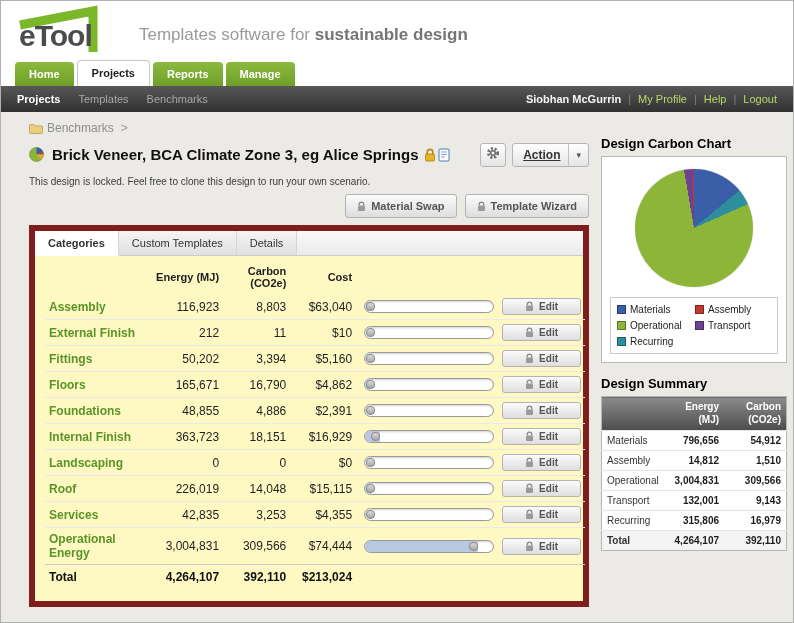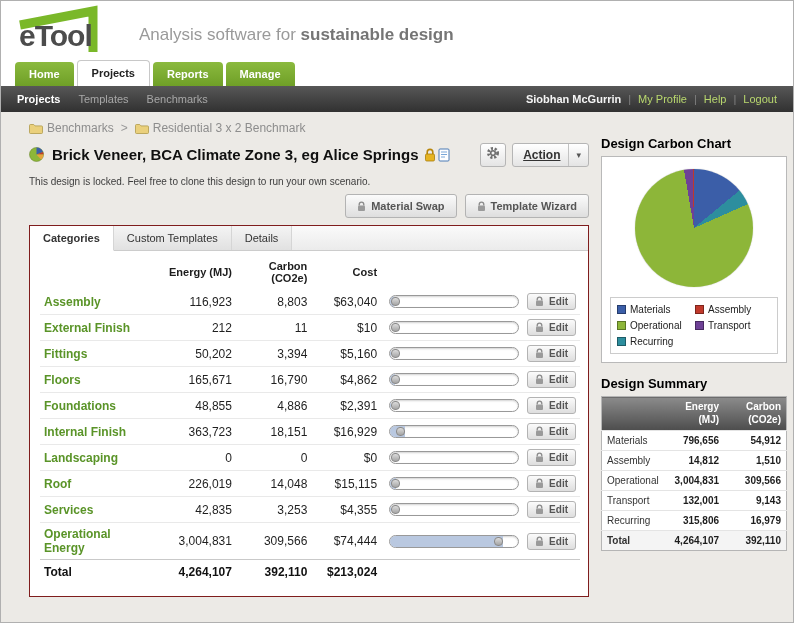--- a/index.html
+++ b/index.html
@@ -40,24 +40,24 @@
   .title-icon { display:inline-flex; margin-right:2px; }
   .title-actions { margin-left:auto; display:flex; gap:6px; align-items:flex-start; }
   .icon-btn { width:26px; height:24px; background:linear-gradient(#fff,#e4e4e4); border:1px solid #b5b5b5; border-radius:3px; display:flex; align-items:center; justify-content:center; cursor:pointer; }
   .action-btn { height:24px; background:linear-gradient(#fff,#e4e4e4); border:1px solid #b5b5b5; border-radius:3px; display:flex; align-items:center; padding:0 0 0 10px; cursor:pointer; font-size:12px; color:#333; }
   .action-label { text-decoration:underline; font-weight:bold; margin-right:8px; }
   .caret { font-size:9px; color:#555; border-left:1px solid #c2c2c2; padding:0 7px; line-height:22px; }
 
   .notice { margin-top:8px; font-size:10px; color:#3d3d3d; }
   .top-buttons { width:560px; display:flex; justify-content:flex-end; gap:8px; margin-top:7px; }
   .btn { display:inline-flex; align-items:center; gap:5px; background:linear-gradient(#fbfbfb,#dedede); border:1px solid #b3b3b3; border-radius:3px; padding:5px 11px; font-size:11px; font-weight:bold; color:#555; cursor:pointer; font-family:inherit; }
-  .btn-sm { padding:2px 7px; font-size:10px; }
-
-  
-  .panel { width:560px; margin-top:7px; background:#ffffff; border:1px solid #7f1d1d; }
+  .btn-sm { padding:2px 22px; font-size:10px; }
+
+  
+  .panel { width:560px; margin-top:7px; background:#fef9c3; border:6px solid #7f1d1d; }
   .panel-tabs { display:flex; background:linear-gradient(#fafafa,#ebebeb); border-bottom:1px solid #ccc; }
   .ptab { padding:6px 13px; font-size:11px; color:#333; border-right:1px solid #d5d5d5; cursor:pointer; background:linear-gradient(#f4f4f4,#e1e1e1); }
   .ptab.active { background:#fff; font-weight:bold; margin-bottom:-1px; border-bottom:1px solid #fff; }
 
   table.cats { width:540px; margin:2px 10px 12px; border-collapse:collapse; }
   .cats th { font-size:11px; font-weight:bold; color:#1d1d1d; text-align:right; padding:7px 4px 5px; }
   .cats td { padding:4px 4px; border-top:1px solid #e9e9e9; font-size:12px; height:24px; }
   .cats tr:first-child td { border-top:none; }
   .c-name  { width:120px; }
   .c-energy{ width:86px; }
@@ -96,21 +96,21 @@
 
 <div class="page">
 
   <header>
     <div class="logo">
       <svg class="logo-svg" width="110" height="50" viewBox="0 0 110 50">
         <polyline points="3,20 76,6 76,47" fill="none" stroke="#7ab829" stroke-width="9"></polyline>
       </svg>
       <span class="logo-text">eTool</span>
     </div>
-    <div class="tagline"><span>Analysis software for </span><b>sustainable design</b></div>
+    <div class="tagline"><span>Templates software for </span><b>sustainable design</b></div>
   </header>
 
   <nav class="tabs-row">
       <a class="navtab">Home</a>
       <a class="navtab active">Projects</a>
       <a class="navtab">Reports</a>
       <a class="navtab">Manage</a>
     </nav>
 
   <div class="subnav">
@@ -133,26 +133,20 @@
   <div class="content">
 
     <div class="breadcrumb">
         <span class="bitem">
           <svg width="14" height="11" viewBox="0 0 14 11">
             <path d="M.5 2.5 a1 1 0 0 1 1-1 h3.2 l1.3 1.4 h6.5 a1 1 0 0 1 1 1 v5.6 a1 1 0 0 1 -1 1 h-11 a1 1 0 0 1 -1-1 Z" fill="#ead07c" stroke="#b09a4a" stroke-width="0.8"></path>
           </svg>
           <span>Benchmarks</span>
         </span>
         <span class="bsep">&gt;</span>
-        <span class="bitem">
-          <svg width="14" height="11" viewBox="0 0 14 11">
-            <path d="M.5 2.5 a1 1 0 0 1 1-1 h3.2 l1.3 1.4 h6.5 a1 1 0 0 1 1 1 v5.6 a1 1 0 0 1 -1 1 h-11 a1 1 0 0 1 -1-1 Z" fill="#ead07c" stroke="#b09a4a" stroke-width="0.8"></path>
-          </svg>
-          <span>Residential 3 x 2 Benchmark</span>
-        </span>
       </div>
 
     <div class="title-row">
       <span class="title-icon">
         <svg width="15" height="15" viewBox="0 0 16 16">
           <circle cx="8" cy="8" r="7.5" fill="#8db639" stroke="#5c7a1e" stroke-width="0.5"></circle>
           <path d="M8 8 L8 0.5 A7.5 7.5 0 0 1 14.9 5.4 Z" fill="#3b5ea8"></path>
           <path d="M8 8 L14.9 5.4 A7.5 7.5 0 0 1 15.5 8 Z" fill="#c0392b"></path>
           <path d="M8 8 L15.5 8 A7.5 7.5 0 0 1 13 13.6 Z" fill="#e8a33d"></path>
         </svg>

